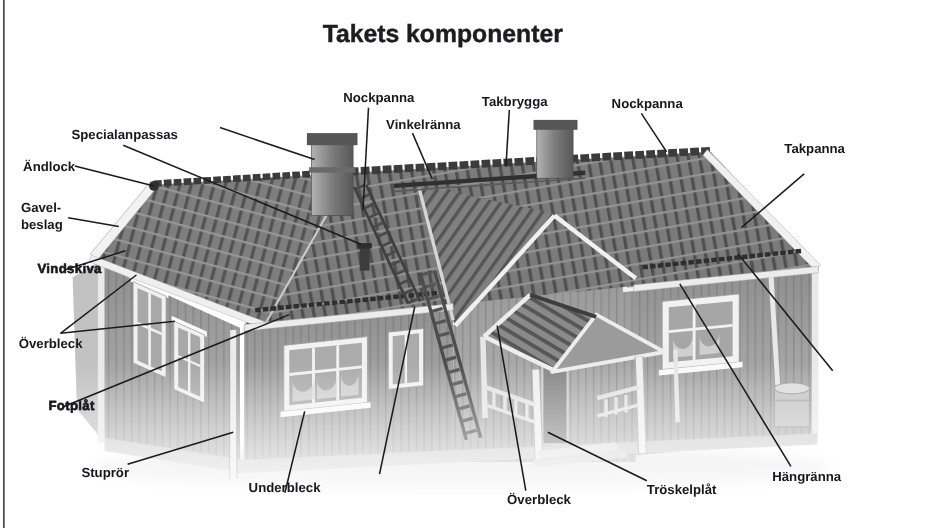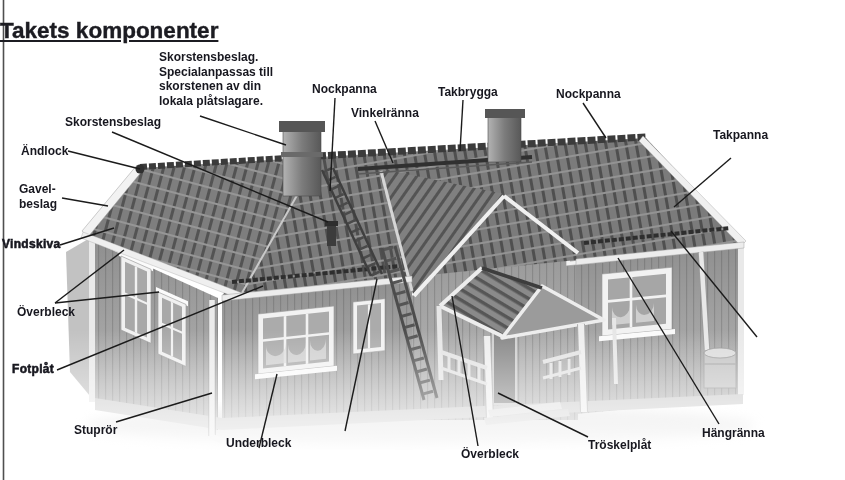--- a/index.html
+++ b/index.html
@@ -5,24 +5,24 @@
   html,body{margin:0;padding:0;background:#fff;}
   #stage{
     position:relative;width:845px;height:480px;background:#ffffff;
     overflow:hidden;font-family:"Liberation Sans",sans-serif;
   }
   #house-svg{position:absolute;left:0;top:0;}
   .lbl{
     position:absolute;font:700 12px/1.22 "Liberation Sans",sans-serif;
     color:#17171f;white-space:pre-line;letter-spacing:0;
   }
-  .lbl.xbold{-webkit-text-stroke:0.55px #17171f;letter-spacing:.3px;}
+  .lbl.xbold{-webkit-text-stroke:0.55px #17171f;letter-spacing:.3px;margin-left:32px;}
   #title{
-    position:absolute;left:0;right:40px;top:19px;
-    font:700 22.5px/1.1 "Liberation Sans",sans-serif;color:#1c1c22;text-decoration:underline;
+    position:absolute;left:0;right:40px;top:19px;text-align:center;
+    font:700 22.5px/1.1 "Liberation Sans",sans-serif;color:#1c1c22;
     -webkit-text-stroke:0.4px #1c1c22;
   }
 </style>
 </head>
 <body>
 
 <div id="stage">
 
   <svg id="house-svg" width="845" height="480" viewBox="0 0 845 480">
     <defs>
@@ -269,30 +269,26 @@
       <line x1="731" y1="158" x2="674" y2="207"></line>
       <line x1="583" y1="103" x2="606" y2="138"></line>
       <line x1="463" y1="100" x2="460" y2="151"></line>
       <line x1="375" y1="121" x2="393" y2="163"></line>
       <line x1="335" y1="98" x2="330" y2="191"></line>
     </g>
   </svg>
 
   <div id="title">Takets komponenter</div>
 
-  <div class="lbl" style="left:159px;top:50px">Skorstensbeslag.
-Specialanpassas till
-skorstenen av din
-lokala plåtslagare.</div>
   <div class="lbl" style="left:312px;top:82px">Nockpanna</div>
   <div class="lbl" style="left:351px;top:106px">Vinkelränna</div>
   <div class="lbl" style="left:438px;top:85px">Takbrygga</div>
   <div class="lbl" style="left:556px;top:87px">Nockpanna</div>
   <div class="lbl" style="left:713px;top:128px">Takpanna</div>
-  <div class="lbl" style="left:65px;top:115px">Skorstensbeslag</div>
+  <div class="lbl" style="left:65px;top:115px">Specialanpassas</div>
   <div class="lbl" style="left:21px;top:144px">Ändlock</div>
   <div class="lbl" style="left:19px;top:182px">Gavel-
 beslag</div>
   <div class="lbl xbold" style="left:2px;top:237px">Vindskiva</div>
   <div class="lbl" style="left:17px;top:305px">Överbleck</div>
   <div class="lbl xbold" style="left:12px;top:362px">Fotplåt</div>
   <div class="lbl" style="left:74px;top:423px">Stuprör</div>
   <div class="lbl" style="left:226px;top:436px">Underbleck</div>
   <div class="lbl" style="left:461px;top:447px">Överbleck</div>
   <div class="lbl" style="left:588px;top:438px">Tröskelplåt</div>

